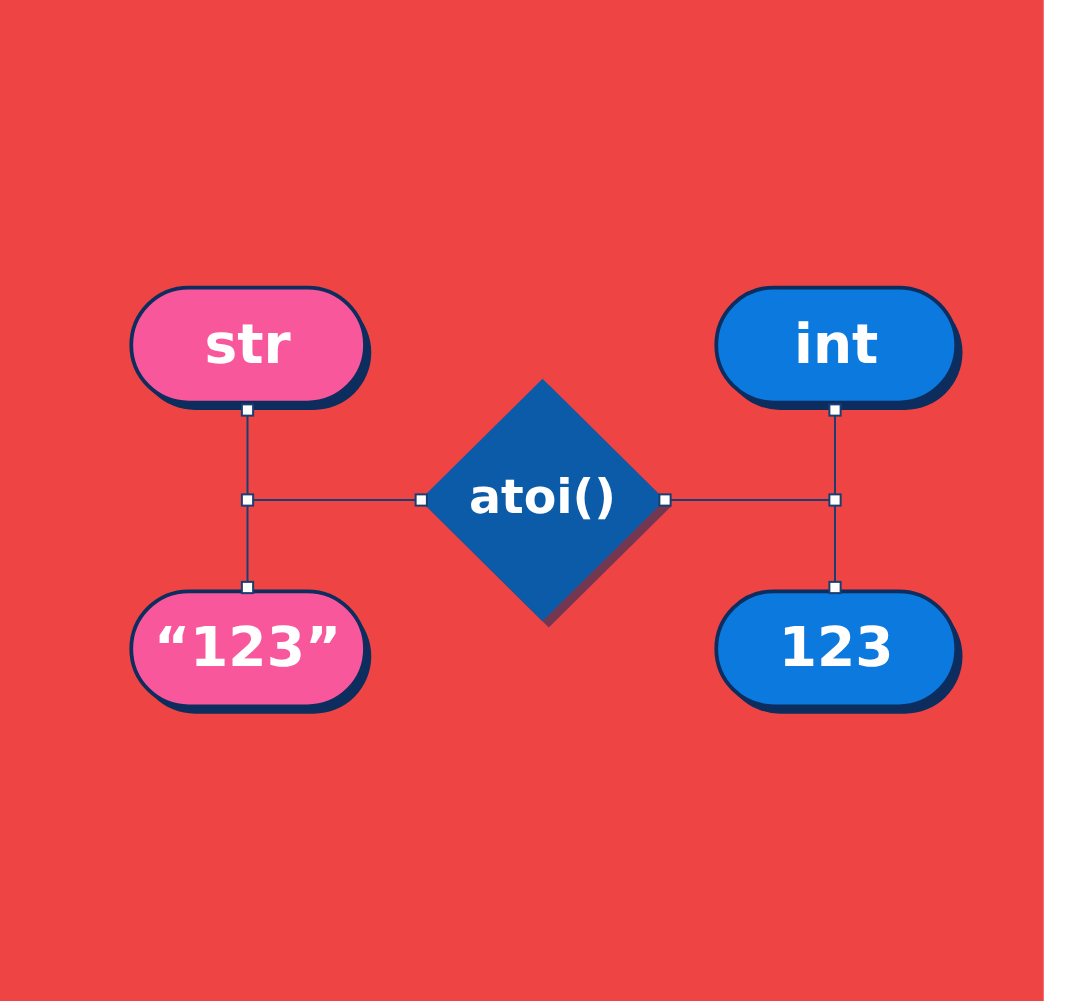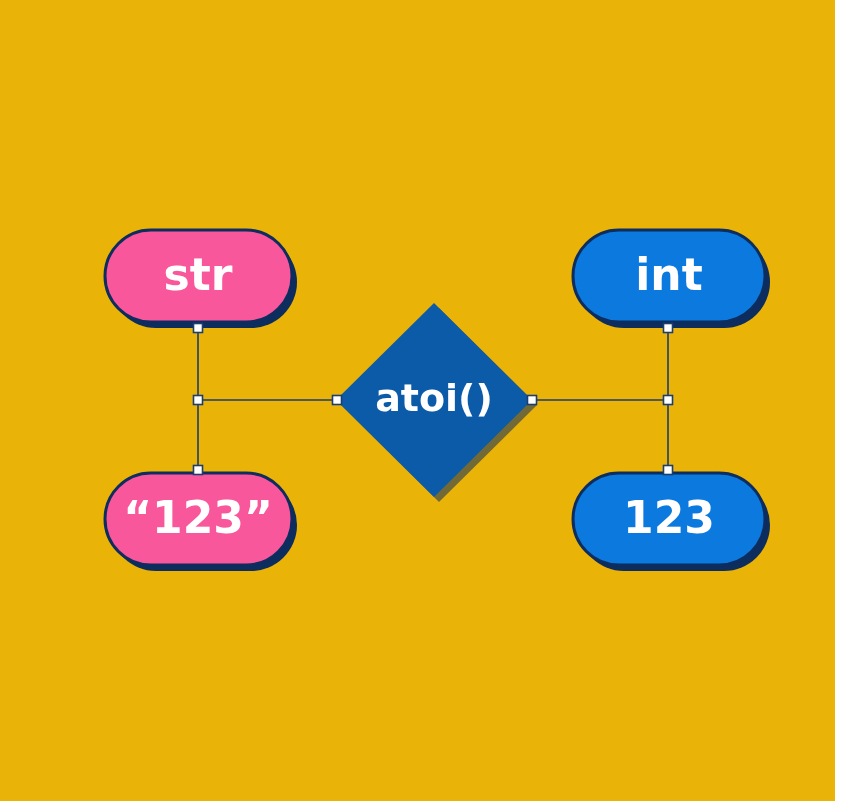--- a/index.html
+++ b/index.html
@@ -9,21 +9,21 @@
   body {
     width: 868px;
     height: 801px;
     overflow: hidden;
     font-family: "DejaVu Sans", sans-serif;
   }
   #canvas {
     position: relative;
     width: 835px;
     height: 801px;
-    background: #eab308;
+    background: #ef4444;
   }
   #diagram-svg {
     position: absolute;
     left: 0;
     top: 0;
     width: 868px;
     height: 801px;
     display: block;
   }
   .node-label {

